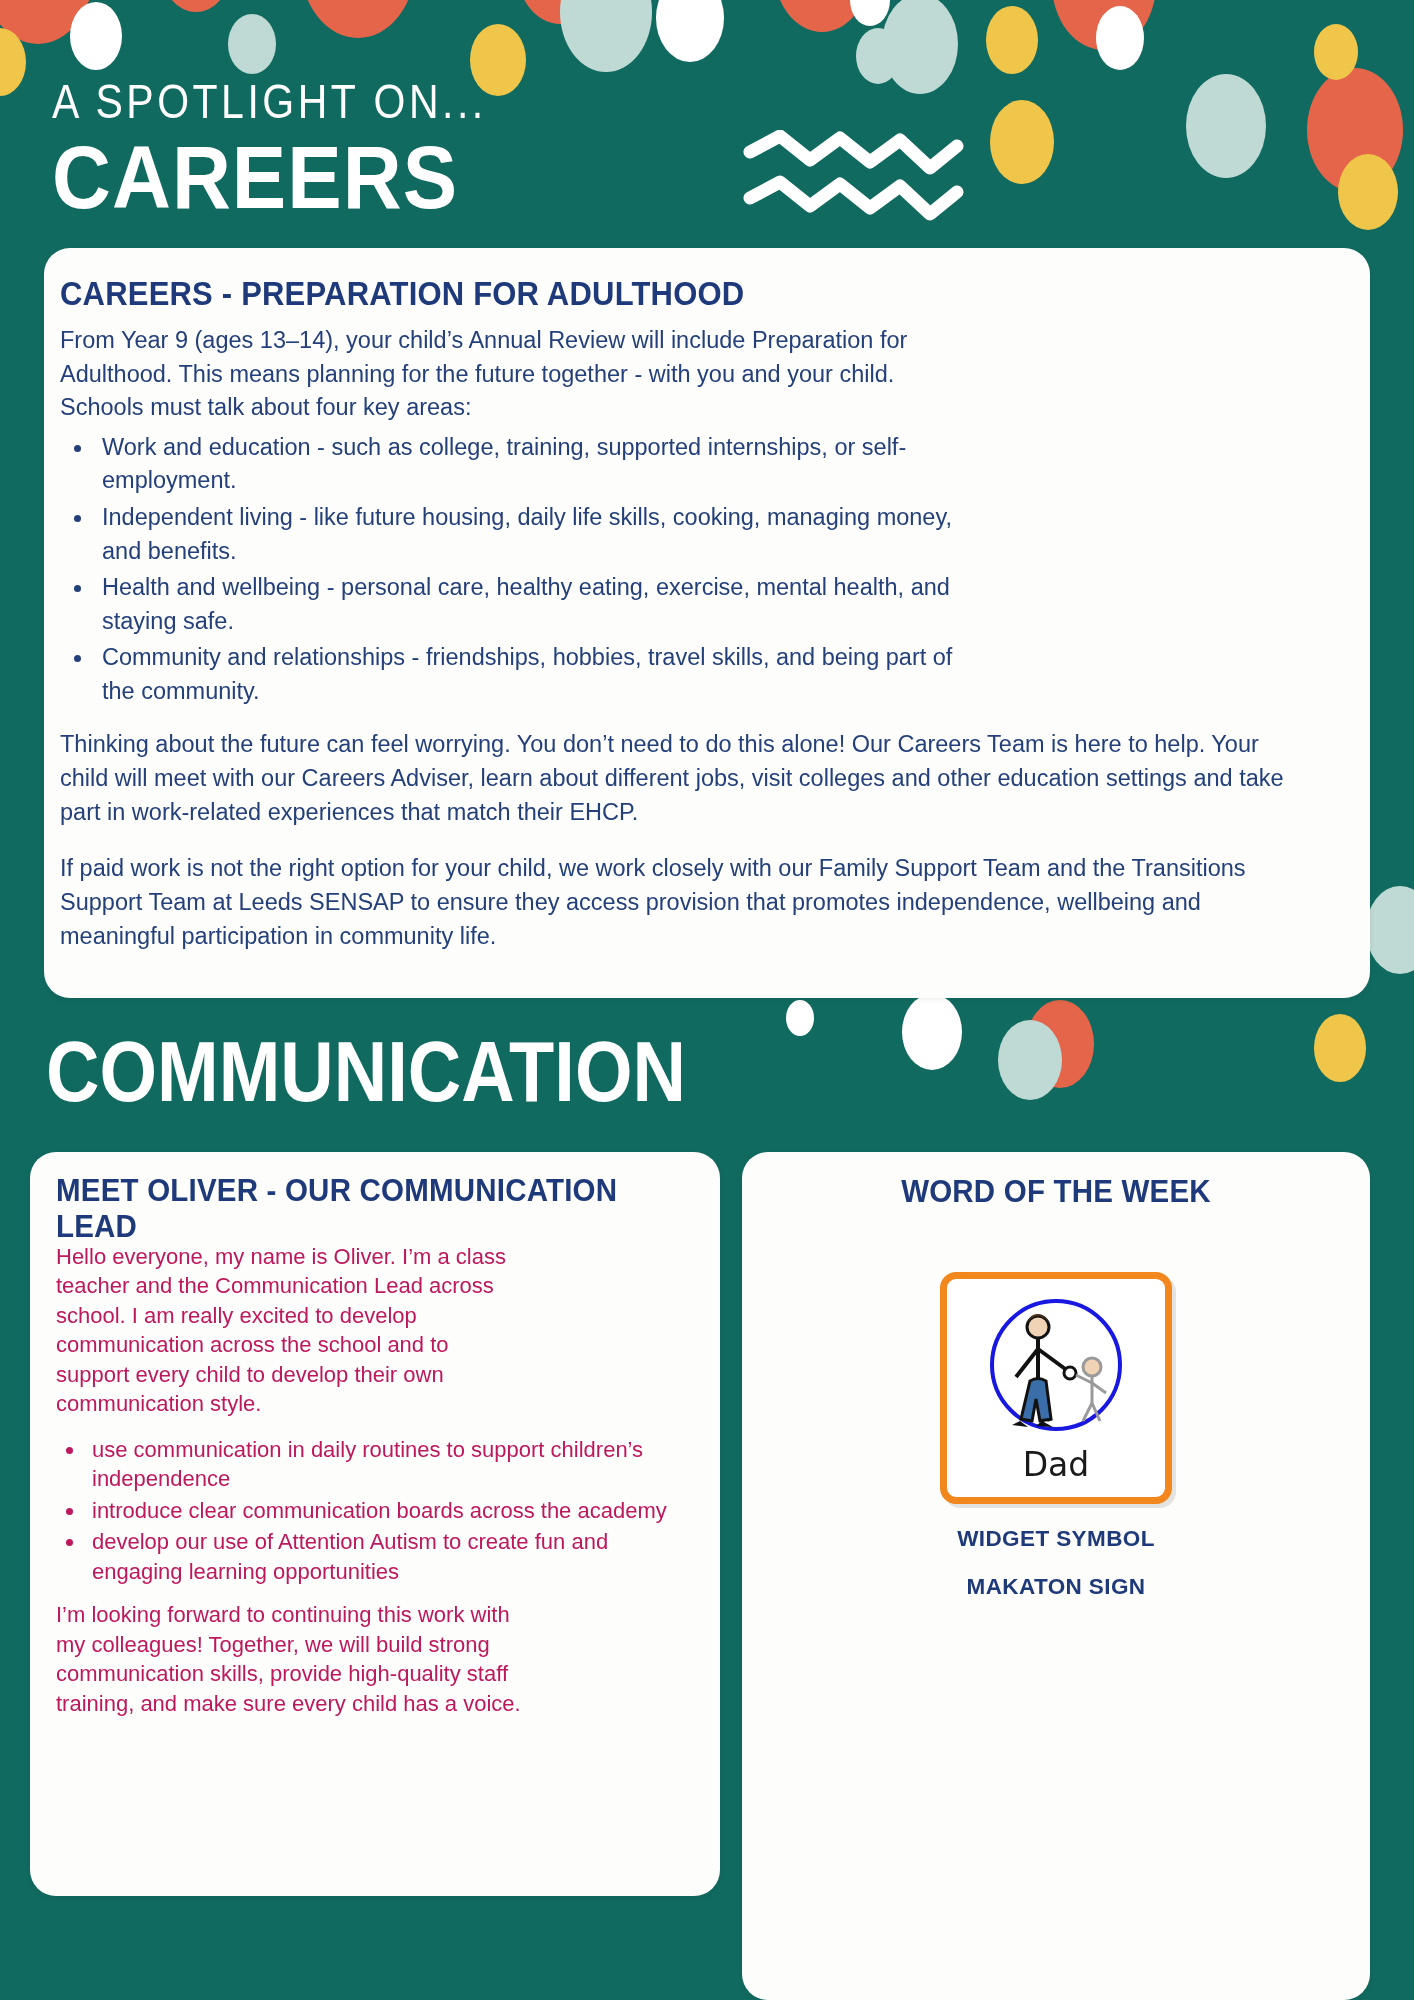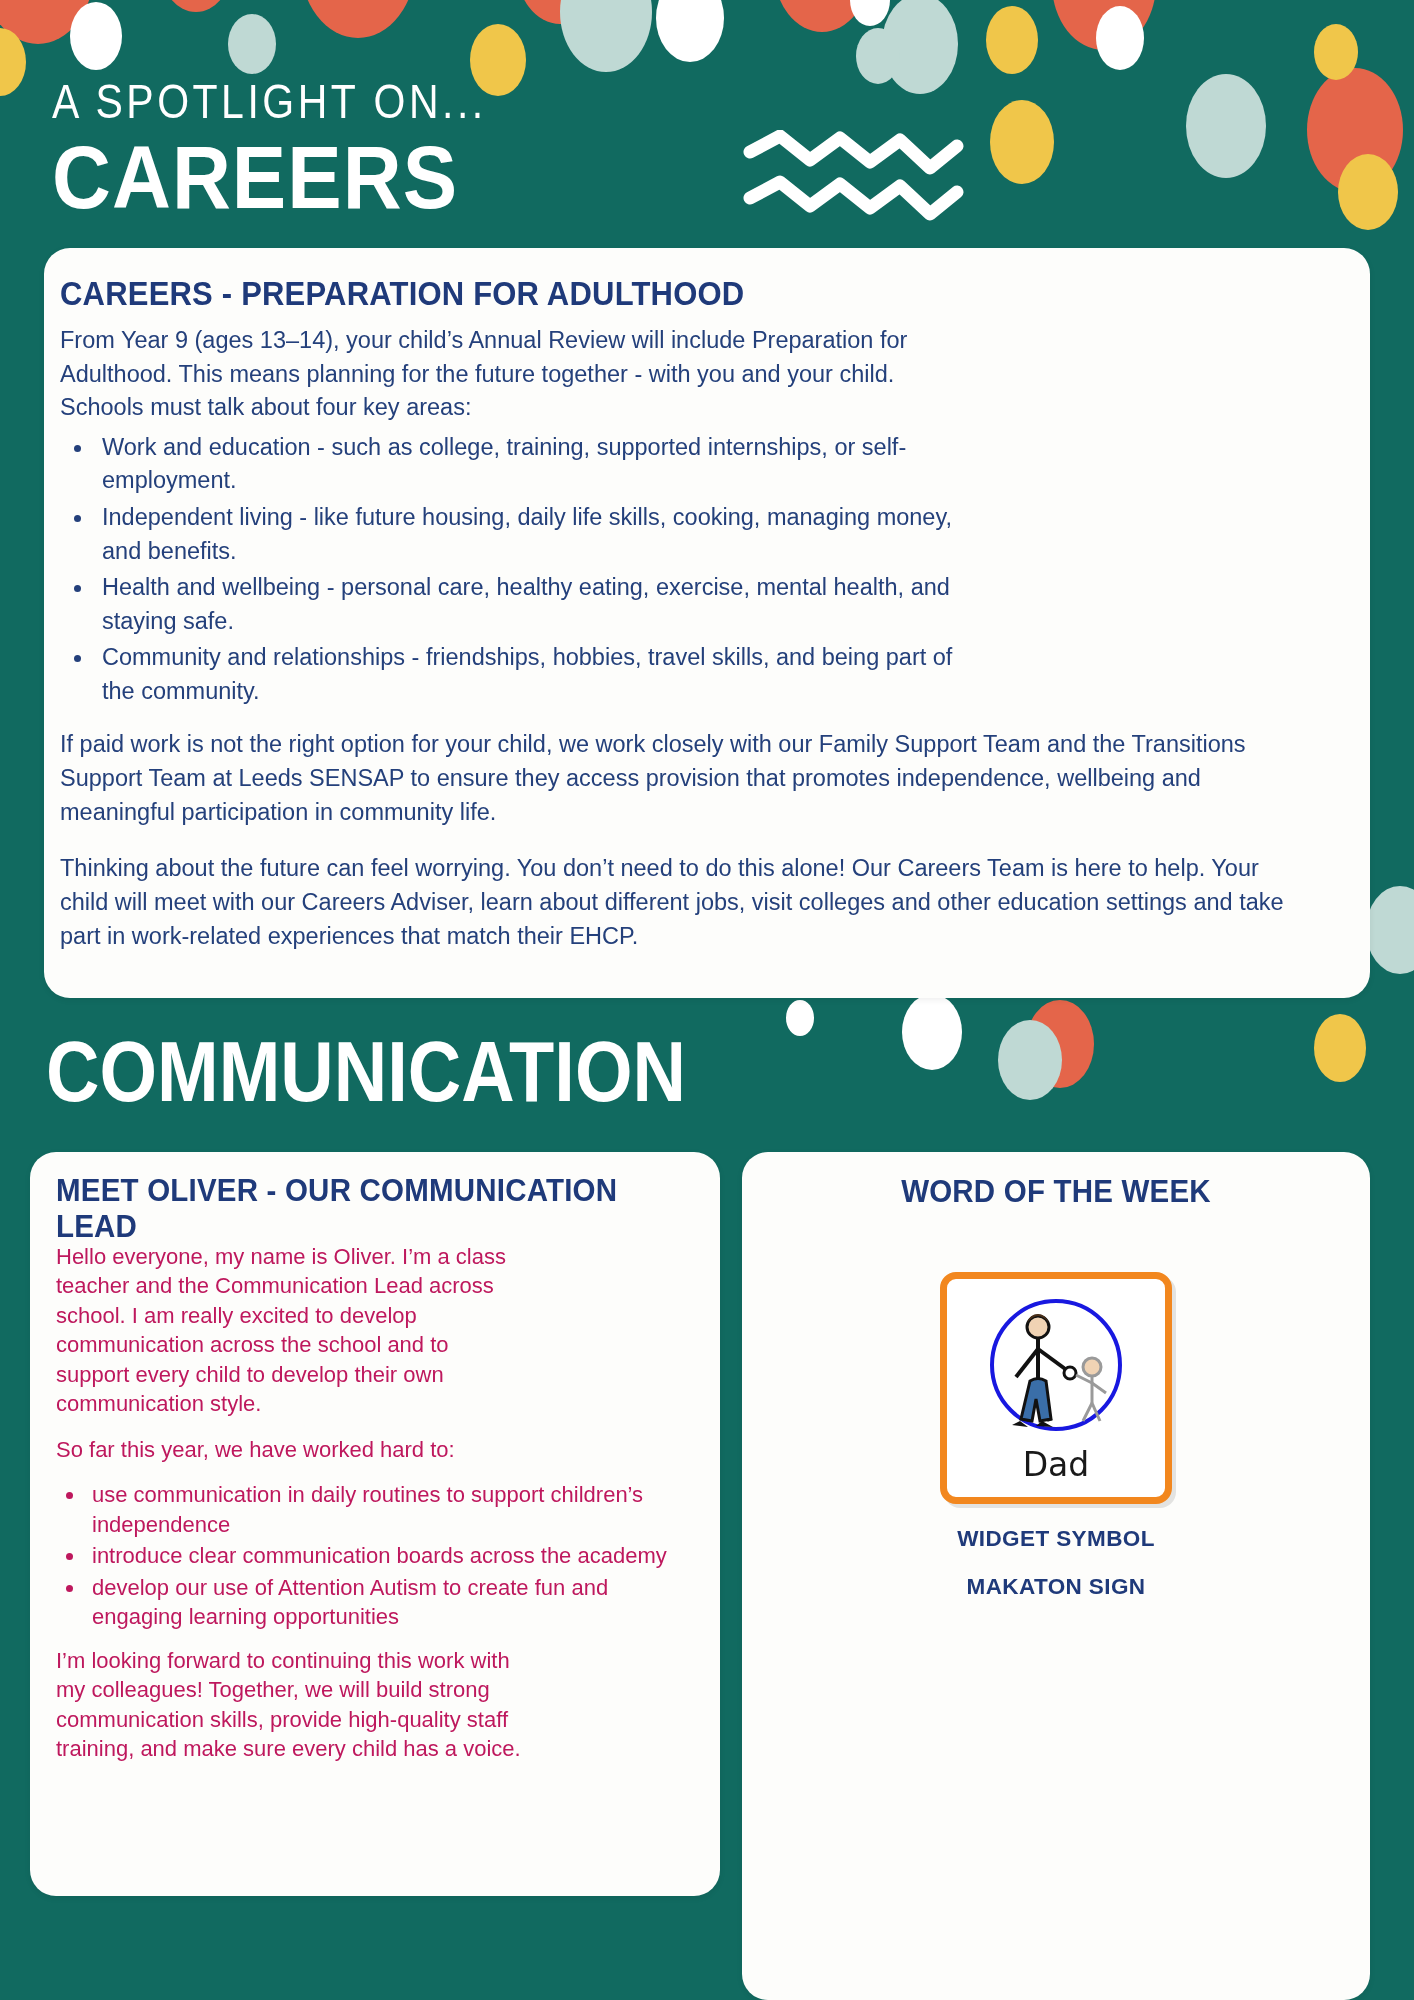--- a/index.html
+++ b/index.html
@@ -140,22 +140,22 @@
   <div class="careers-body">
     <p>From Year 9 (ages 13–14), your child’s Annual Review will include Preparation for Adulthood. This means planning for the future together - with you and your child. Schools must talk about four key areas:</p>
     <ul>
       <li><b>Work and education</b><span> - such as college, training, supported internships, or self-employment.</span></li>
       <li><b>Independent living</b><span> -  like future housing, daily life skills, cooking, managing money, and benefits.</span></li>
       <li><b>Health and wellbeing</b><span> - personal care, healthy eating, exercise, mental health, and staying safe.</span></li>
       <li><b>Community and relationships</b><span> - friendships, hobbies, travel skills, and being part of the community.</span></li>
     </ul>
   </div>
   <div class="careers-wide">
+    <p>Thinking about the future can feel worrying. You don’t need to do this alone! Our Careers Team is here to help. Your child will meet with our Careers Adviser, learn about different jobs, visit colleges and other education settings and take part in work-related experiences that match their EHCP.</p>
     <p>If paid work is not the right option for your child, we work closely with our Family Support Team and the Transitions Support Team at Leeds SENSAP to ensure they access provision that promotes independence, wellbeing and meaningful participation in community life.</p>
-    <p>Thinking about the future can feel worrying. You don’t need to do this alone! Our Careers Team is here to help. Your child will meet with our Careers Adviser, learn about different jobs, visit colleges and other education settings and take part in work-related experiences that match their EHCP.</p>
   </div>
 </div>
 
 <div class="frame" id="shop-photo">
   <svg width="100%" height="100%" viewBox="0 0 280 300" preserveAspectRatio="none">
     <rect width="280" height="300" fill="#b9b2a8"></rect>
     <rect x="0" y="0" width="280" height="120" fill="#8e9aa0"></rect>
     <rect x="0" y="0" width="60" height="120" fill="#c9ccc8"></rect>
     <rect x="95" y="5" width="55" height="95" fill="#a4643e"></rect>
     <rect x="60" y="5" width="30" height="110" fill="#93202a"></rect>
@@ -195,21 +195,20 @@
     <path d="M196 190 l80 -6 6 90 -86 4z" fill="#cfa878"></path>
   </svg>
 </div>
 
 <div id="comm-heading">COMMUNICATION</div>
 
 <div class="card" id="oliver-card">
   <div class="card-title">MEET OLIVER - OUR COMMUNICATION LEAD</div>
   <div class="oliver-body">
     <p class="oliver-narrow">Hello everyone, my name is Oliver. I’m a class teacher and the Communication Lead across school. I am really excited to develop communication across the school and to support every child to develop their own communication style.</p>
-    <p>So far this year, we have worked hard to:</p>
     <ul>
       <li>use communication in daily routines to support children’s independence</li>
       <li>introduce clear communication boards across the academy</li>
       <li>develop our use of Attention Autism to create fun and engaging learning opportunities</li>
     </ul>
     <p class="oliver-narrow">I’m looking forward to continuing this work with my colleagues! Together, we will build strong communication skills, provide high-quality staff training, and make sure every child has a voice.</p>
   </div>
 </div>
 
 <div class="frame" id="oliver-photo">

